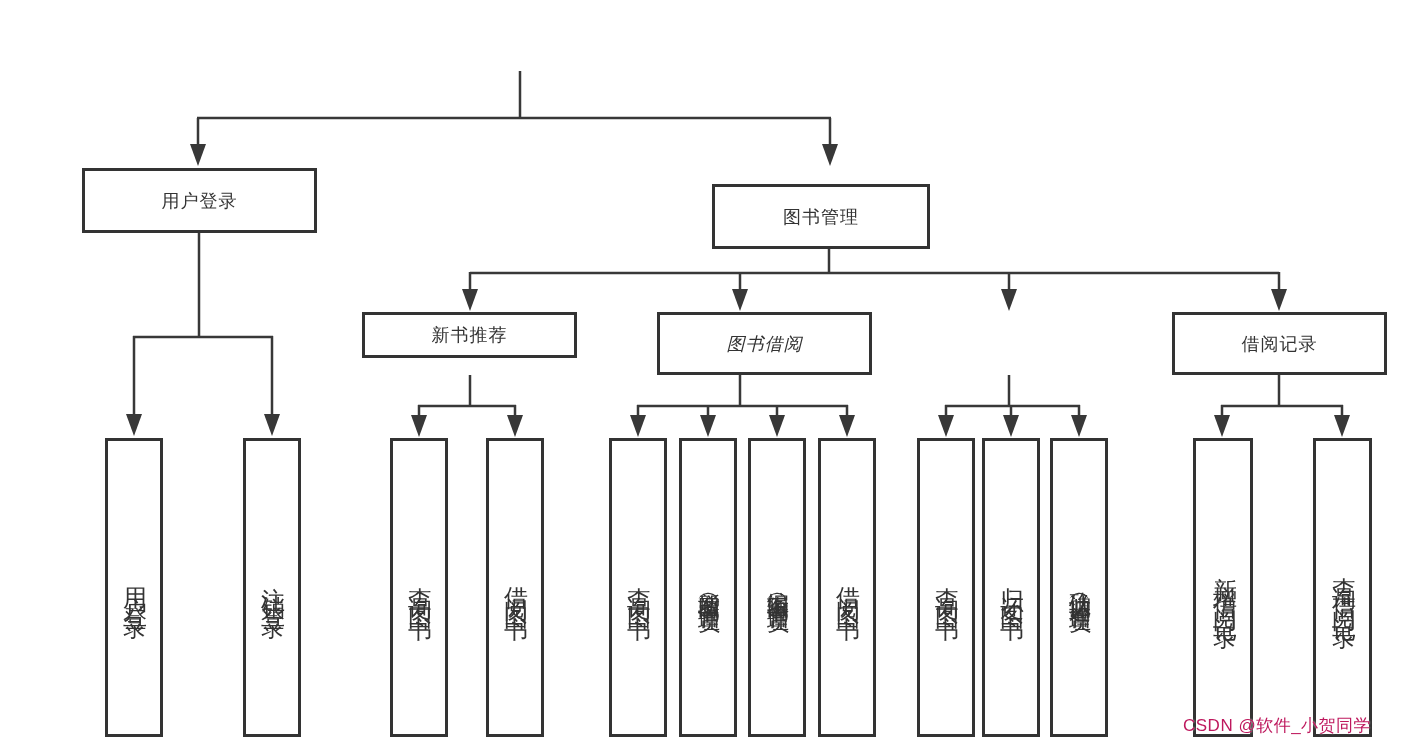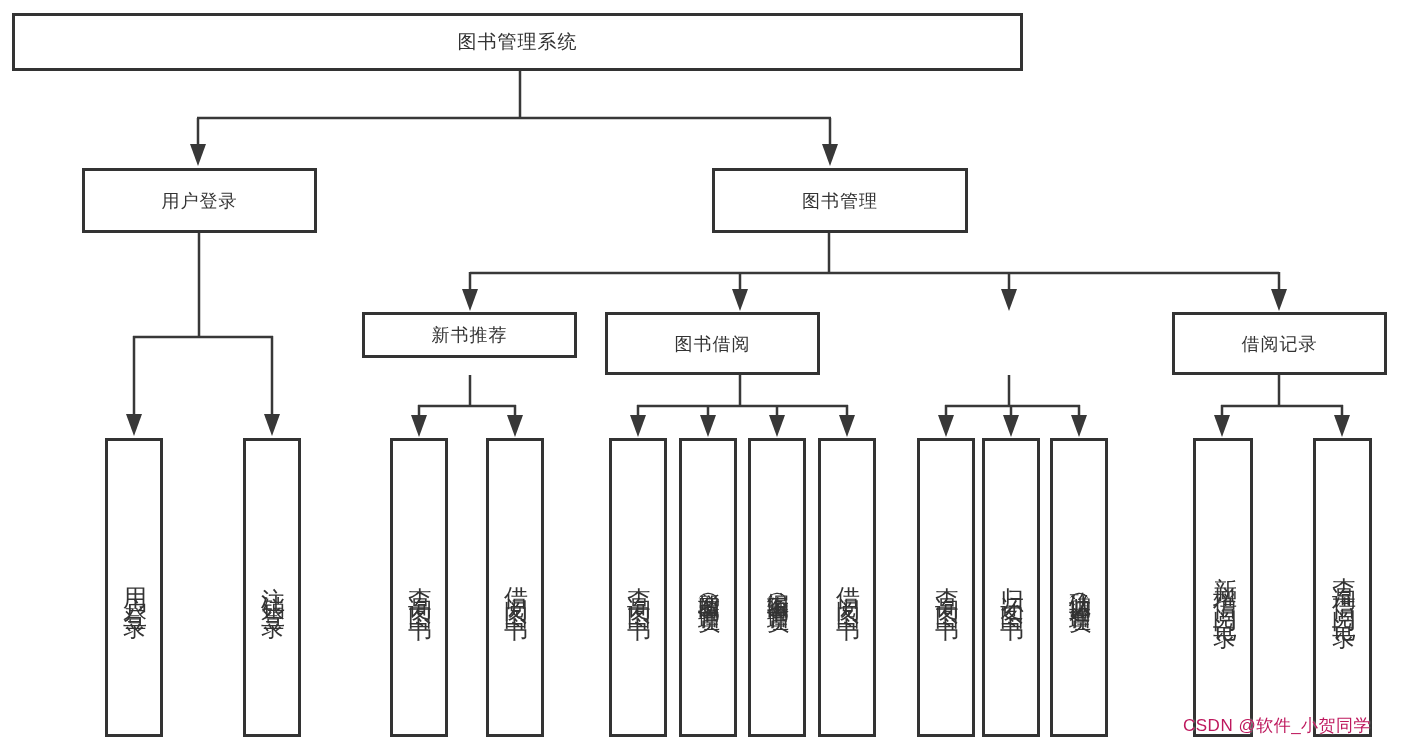--- a/index.html
+++ b/index.html
@@ -84,27 +84,26 @@
       <polygon points="769,415 785,415 777,437"></polygon>
       <polygon points="839,415 855,415 847,437"></polygon>
       <polygon points="938,415 954,415 946,437"></polygon>
       <polygon points="1003,415 1019,415 1011,437"></polygon>
       <polygon points="1071,415 1087,415 1079,437"></polygon>
       <polygon points="1214,415 1230,415 1222,437"></polygon>
       <polygon points="1334,415 1350,415 1342,437"></polygon>
     </g>
   </svg>
 
-  <div class="hbox root" style="left:12px;top:13px;width:1011px;height:58px;">图书管理系统</div>
 
   <div class="hbox" style="left:82px;top:168px;width:235px;height:65px;">用户登录</div>
-  <div class="hbox" style="left:712px;top:168px;width:256px;height:65px;">图书管理</div>
+  <div class="hbox" style="left:712px;top:184px;width:218px;height:65px;">图书管理</div>
 
   <div class="hbox" style="left:362px;top:312px;width:215px;height:46px;">新书推荐</div>
-  <div class="hbox" style="left:605px;top:312px;width:215px;height:63px;">图书借阅</div>
+  <div class="hbox" style="left:657px;top:312px;width:215px;height:63px;font-style:italic;">图书借阅</div>
   <div class="hbox" style="left:1172px;top:312px;width:215px;height:63px;">借阅记录</div>
 
   <div class="leaf" style="left:105px;">用户登录</div>
   <div class="leaf" style="left:243px;">注销登录</div>
 
   <div class="leaf" style="left:390px;">查询图书</div>
   <div class="leaf" style="left:486px;">借阅图书</div>
 
   <div class="leaf" style="left:609px;">查询图书</div>
   <div class="leaf long" style="left:679px;">新增图书（管理员）</div>

